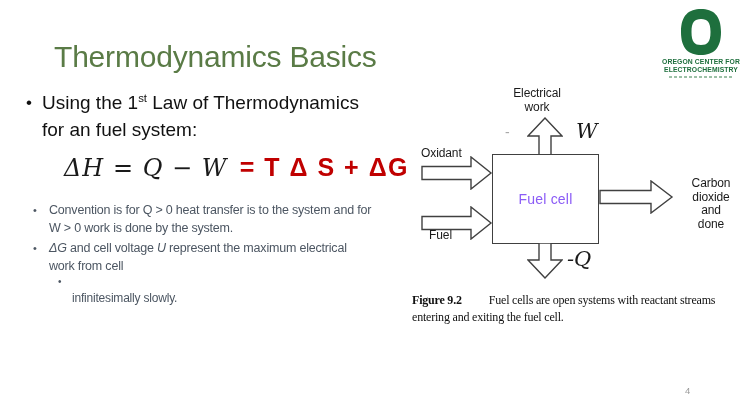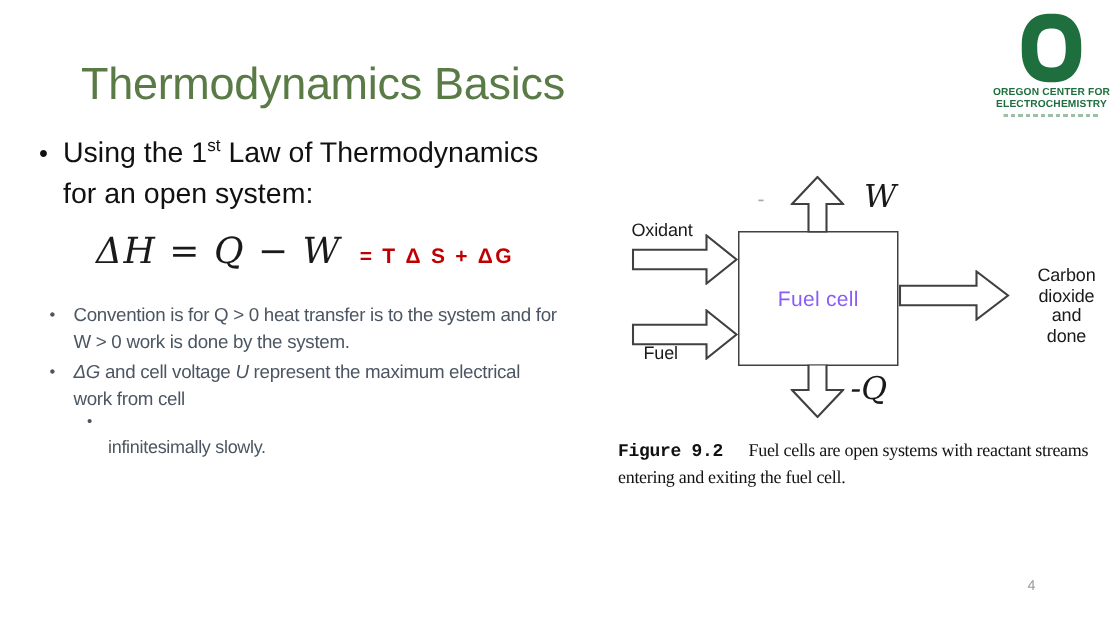--- a/index.html
+++ b/index.html
@@ -13,21 +13,21 @@
   .title{font-size:30px;letter-spacing:-0.2px;color:#5a7b46;font-weight:400;white-space:nowrap;}
 
   
   .b1{font-size:19px;line-height:27px;color:#111;display:flex;}
   .b1 .marker{width:16px;flex:0 0 16px;font-size:17px;}
   .b1 sup{font-size:60%;vertical-align:super;line-height:0;}
 
   
   .eq{white-space:nowrap;}
   .eq .black{font-family:"DejaVu Serif","Liberation Serif",serif;font-style:italic;font-size:24px;color:#1a1a1a;letter-spacing:1px;}
-  .eq .red{font-size:14px;font-weight:600;color:#c00000;letter-spacing:1.5px;margin-left:8px;}
+  .eq .red{font-size:25px;font-weight:600;color:#c00000;letter-spacing:1.5px;margin-left:8px;}
 
   
   .b2{font-size:12.5px;line-height:17.5px;letter-spacing:-0.2px;color:#4c5662;display:flex;white-space:nowrap;}
   .b2 .marker{width:16px;flex:0 0 16px;font-size:11px;}
   .b2 .it{font-style:italic;}
 
   
   .b3{font-size:12px;line-height:16px;letter-spacing:-0.2px;color:#4c5662;display:flex;white-space:nowrap;}
   .b3 .marker{width:14px;flex:0 0 14px;font-size:10px;}
 
@@ -35,40 +35,40 @@
   .fuelcell-box{border:1.5px solid #404040;display:flex;align-items:center;justify-content:center;}
   .fuelcell-box span{font-size:14px;color:#8b5cf6;letter-spacing:0.2px;}
   .dlabel{font-size:12px;color:#1a1a1a;line-height:13.5px;letter-spacing:-0.1px;}
   .dlabel.center{text-align:center;}
   .serifvar{font-family:"DejaVu Serif","Liberation Serif",serif;font-style:italic;font-size:21px;color:#1a1a1a;}
   .stray{color:#a9a9a9;font-size:14px;}
   svg.blockarrow{display:block;}
 
   
   .caption{font-family:"Liberation Serif",serif;font-size:12px;line-height:17px;letter-spacing:-0.2px;color:#111;white-space:nowrap;}
-  .caption .cap-label{font-weight:bold;margin-right:17px;font-family:Liberation Mono, monospace;}
+  .caption .cap-label{font-weight:bold;margin-right:27px;}
 
   
   .logo{width:78px;text-align:center;}
   .logo-text{font-size:6.8px;font-weight:bold;color:#1e6f3d;line-height:7.6px;letter-spacing:0.1px;}
   .logo-subline{height:2px;width:64px;margin:3px auto 0;
     background:repeating-linear-gradient(90deg,#9cc0a6 0 3px,#ffffff 3px 5px);}
 
   .pagenum{font-size:9.5px;color:#9a9a9a;}
 </style>
 </head>
 <body>
 
 <div class="slide">
 
   <div class="abs title" style="left:54px;top:40px;">Thermodynamics Basics</div>
 
   <div class="abs b1" style="left:26px;top:89px;">
     <span class="marker">•</span>
-    <span><span>Using the 1</span><sup>st</sup><span> Law of Thermodynamics</span><br><span>for an open system:</span></span>
+    <span><span>Using the 1</span><sup>st</sup><span> Law of Thermodynamics</span><br><span>for an fuel system:</span></span>
   </div>
 
   <div class="abs eq" style="left:64px;top:153px;">
     <span class="black">ΔH = Q − W</span>
     <span class="red">= T Δ S + ΔG</span>
   </div>
 
   <div class="abs b2" style="left:33px;top:202px;">
     <span class="marker">•</span>
     <span><span>Convention is for Q &gt; 0 heat transfer is to the system and for</span><br><span>W &gt; 0 work is done by the system.</span></span>
@@ -77,20 +77,23 @@
   <div class="abs b2" style="left:33px;top:240px;">
     <span class="marker">•</span>
     <span><span class="it">ΔG</span><span> and cell voltage </span><span class="it">U</span><span> represent the maximum electrical</span><br><span>work from cell</span></span>
   </div>
 
   <div class="abs b3" style="left:58px;top:274px;">
     <span class="marker">•</span>
     <span><br><span>infinitesimally slowly.</span></span>
   </div>
 
+  <div class="abs dlabel center" style="left:506px;top:87px;width:62px;">
+    <span>Electrical</span><br><span>work</span>
+  </div>
 
   <div class="abs stray" style="left:505px;top:124px;">-</div>
 
   <div class="abs serifvar" style="left:576px;top:119px;">W</div>
 
   <svg class="abs blockarrow" style="left:527px;top:117px;" width="36" height="38">
     <polygon points="18,1 1,19 12,19 12,38 24,38 24,19 35,19" fill="#ffffff" stroke="#404040" stroke-width="1.4"></polygon>
   </svg>
 
   <div class="abs dlabel" style="left:421px;top:147px;">Oxidant</div>

